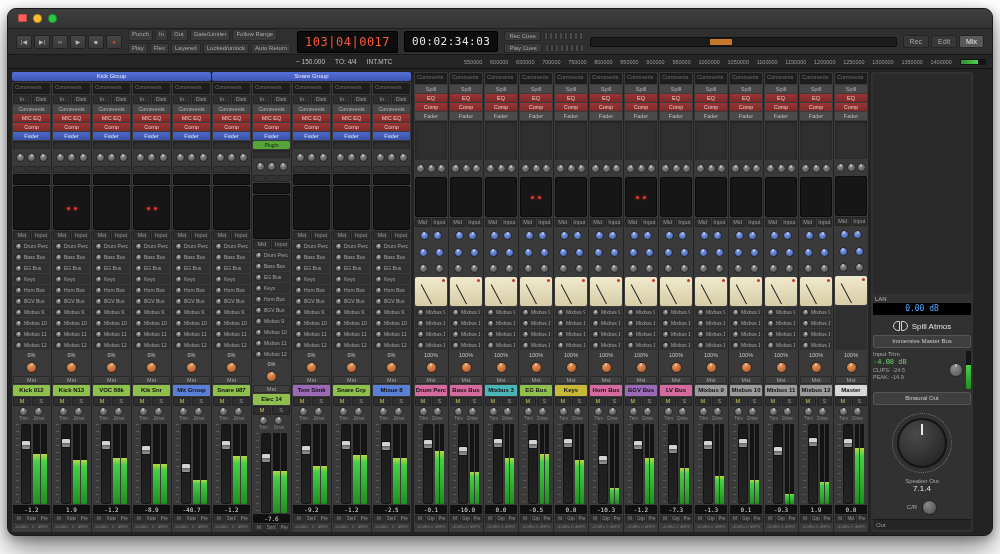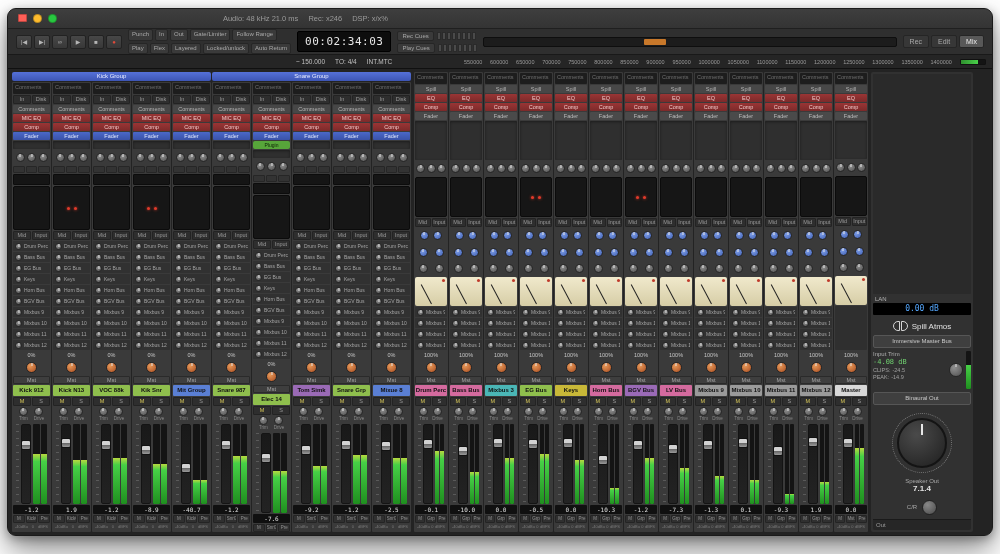--- a/index.html
+++ b/index.html
@@ -113,41 +113,36 @@
 .mp-stat{font-size:5.5px;color:#a0a0a0;display:flex;gap:2px;white-space:nowrap}
 .mp-trim-right{display:flex;align-items:center;gap:3px}
 .bigger{width:14px;height:14px}
 .mp-meter{width:5px;height:38px;background:#141414;border-radius:1px;position:relative;overflow:hidden}
 .mp-meter div{position:absolute;bottom:0;left:0;right:0;height:62%;background:linear-gradient(to top,#1f8f1f,#46d046)}
 .bigknob-wrap{height:70px;display:flex;align-items:center;justify-content:center;flex:none}
 .bigknob{width:50px;height:50px;border-radius:50%;background:radial-gradient(circle at 38% 32%,#4a4a4a,#1e1e1e);border:2px solid #141414;outline:1px dotted #777;outline-offset:4px;position:relative}
 .bigknob::after{content:"";position:absolute;left:50%;top:4px;width:2px;height:11px;background:#e8e8e8;transform:translateX(-50%)}
 .mp-speaker{text-align:center;margin-bottom:2px}
 .mp-spk-lbl{font-size:6px;color:#a8a8a8}
-.mp-spk-val{font-size:8px;color:#e2e2e2;font-weight:bold}
+.mp-spk-val{font-size:8px;color:#e2e2e2;font-weight:normal}
 .mp-cr{display:flex;align-items:center;justify-content:center;gap:5px;height:24px;flex:none}
 .mp-cr-lbl{font-size:6px;color:#a8a8a8}
 .crknob{width:15px;height:15px;border-radius:50%;background:radial-gradient(circle at 35% 30%,#888,#4a4a4a);border:1px solid #222}
 .mp-out{height:11px;background:#262626;border-top:1px solid #1a1a1a;color:#9a9a9a;font-size:6px;line-height:11px;padding-left:3px;border-radius:0 0 2px 2px;flex:none}
 </style>
 </head>
 <body>
 
 <div class="window" data-name="app-window">
 
   <div class="titlebar" data-name="title-bar">
     <div class="lights" data-name="window-controls">
       <span class="light red" data-name="close-button"></span>
       <span class="light yellow" data-name="minimize-button"></span>
       <span class="light green" data-name="zoom-button"></span>
-    </div>
-    <div class="tinfo" data-name="status-info">
-      <span data-name="audio-info">Audio: 48 kHz 21.0 ms</span>
-      <span data-name="rec-info">Rec: x246</span>
-      <span data-name="dsp-info">DSP: x/x%</span>
     </div>
   </div>
 
   <div class="toolbar" data-name="transport-toolbar">
     <div class="transport" data-name="transport-controls">
         <div class="tbtn-transport" data-name="go-start-button">|◀</div>
         <div class="tbtn-transport" data-name="go-end-button">▶|</div>
         <div class="tbtn-transport" data-name="loop-button">∞</div>
         <div class="tbtn-transport" data-name="play-button">▶</div>
         <div class="tbtn-transport" data-name="stop-button">■</div>
@@ -162,20 +157,21 @@
           <div class="gbtn" data-name="toolbar-button">Follow Range</div>
         </div>
       <div class="btn-row" data-name="toolbar-row-2">
           <div class="gbtn" data-name="toolbar-button">Play</div>
           <div class="gbtn" data-name="toolbar-button">Flex</div>
           <div class="gbtn" data-name="toolbar-button">Layered</div>
           <div class="gbtn" data-name="toolbar-button">Locked/unlock</div>
           <div class="gbtn" data-name="toolbar-button">Auto Return</div>
         </div>
     </div>
+    <div class="clock" data-name="primary-clock">103|04|0017</div>
     <div class="clock clock2" data-name="secondary-clock">00:02:34:03</div>
     <div class="cues" data-name="cue-controls">
       <div class="cuerow">
         <div class="cuebtn" data-name="rec-cues-button">Rec Cues</div>
         <div class="ledstrip" data-name="rec-cues-leds">
             <div class="led-sq" data-name="cue-led"></div>
             <div class="led-sq" data-name="cue-led"></div>
             <div class="led-sq" data-name="cue-led"></div>
             <div class="led-sq" data-name="cue-led"></div>
             <div class="led-sq" data-name="cue-led"></div>

